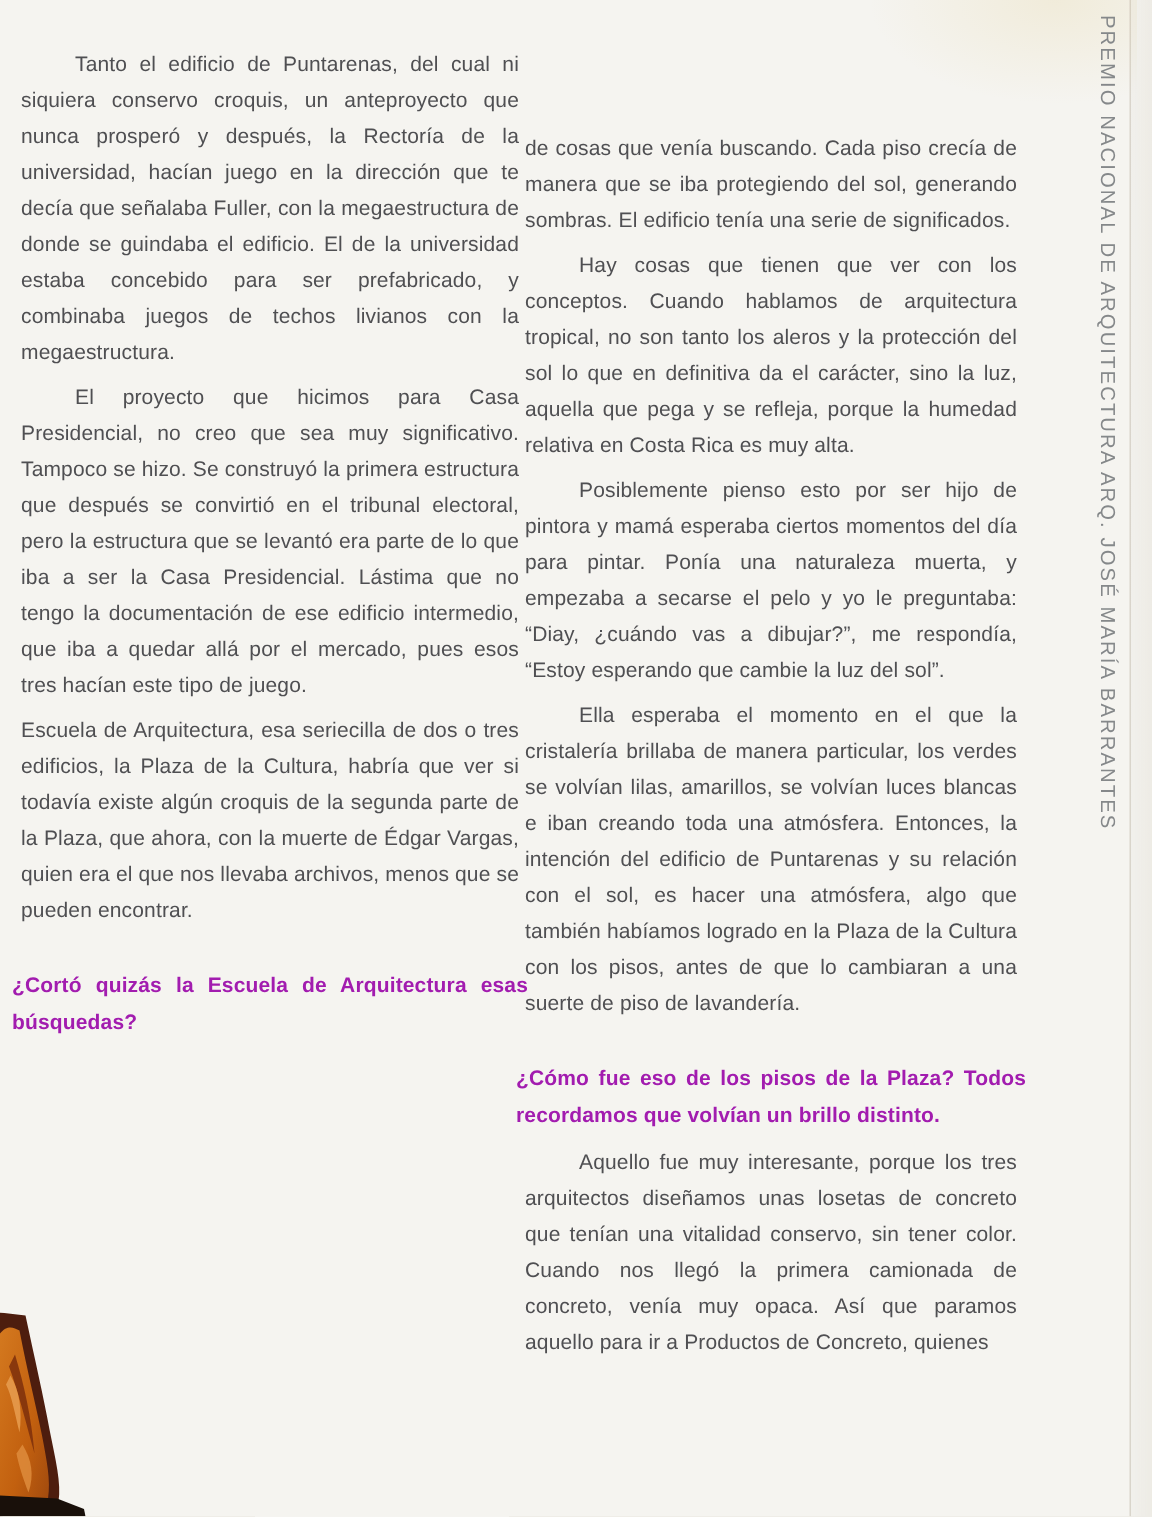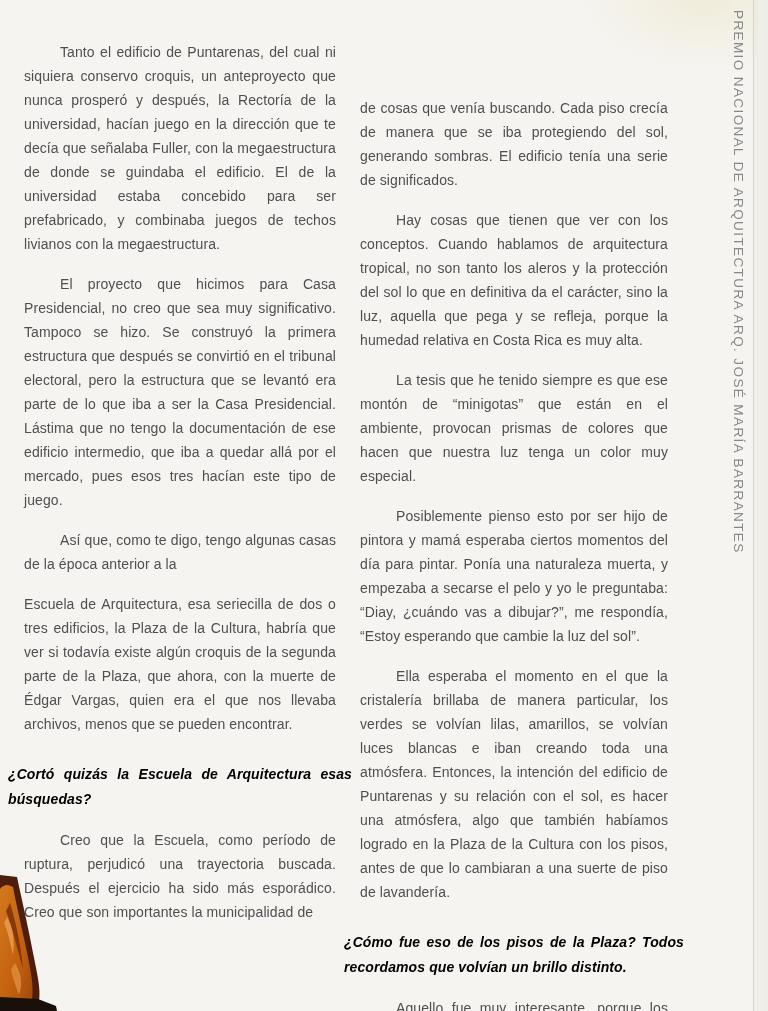--- a/index.html
+++ b/index.html
@@ -23,28 +23,27 @@
   }
   .col{
     position:absolute;top:24px;
     color:#4f4f52;
     font-size:14px;line-height:24px;
     text-align:justify;
     letter-spacing:0.1px;
   }
   .col-left{left:8px;width:344px;}
   .col-right{left:344px;width:340px;padding-top:56px;}
-  .col p{margin:16px;}
+  .col p{margin:6px;}
   .indent{text-indent:36px;}
   .question{
     font-weight:bold;
-    color:#000000;
+    color:#a21caf;
     margin:26px 0 2px 0 !important;
     line-height:25px;
-    font-style:italic;
   }
   .wrap-steps{text-align-last:justify;}
   .step{float:left;clear:left;}
   .s1{width:88px;height:24px;}
   .s2{width:24px;height:24px;}
   .s3{width:14px;height:25px;}
   .sidebar-title{
     position:absolute;
     left:731px;top:10px;height:580px;
     writing-mode:vertical-rl;
@@ -60,30 +59,27 @@
 </head>
 <body>
 
 <div class="page">
 
   <div class="scan-tint"></div>
 
   <div class="col col-left">
     <p class="indent">Tanto el edificio de Puntarenas, del cual ni siquiera conservo croquis, un anteproyecto que nunca prosperó y después, la Rectoría de la universidad, hacían juego en la dirección que te decía que señalaba Fuller, con la megaestructura de donde se guindaba el edificio. El de la universidad estaba concebido para ser prefabricado, y combinaba juegos de techos livianos con la megaestructura.</p>
     <p class="indent">El proyecto que hicimos para Casa Presidencial, no creo que sea muy significativo. Tampoco se hizo. Se construyó la primera estructura que después se convirtió en el tribunal electoral, pero la estructura que se levantó era parte de lo que iba a ser la Casa Presidencial. Lástima que no tengo la documentación de ese edificio intermedio, que iba a quedar allá por el mercado, pues esos tres hacían este tipo de juego.</p>
-    <p class="indent">Así que, como te digo, tengo algunas casas de la época anterior a la</p>
     <p>Escuela de Arquitectura, esa seriecilla de dos o tres edificios, la Plaza de la Cultura, habría que ver si todavía existe algún croquis de la segunda parte de la Plaza, que ahora, con la muerte de Édgar Vargas, quien era el que nos llevaba archivos, menos que se pueden encontrar.</p>
     <p class="question">¿Cortó quizás la Escuela de Arquitectura esas búsquedas?</p>
-    <p class="indent">Creo que la Escuela, como período de ruptura, perjudicó una trayectoria buscada. Después el ejercicio ha sido más esporádico. Creo que son importantes la municipalidad de</p>
   </div>
 
   <div class="col col-right">
     <p>de cosas que venía buscando. Cada piso crecía de manera que se iba protegiendo del sol, generando sombras. El edificio tenía una serie de significados.</p>
     <p class="indent">Hay cosas que tienen que ver con los conceptos. Cuando hablamos de arquitectura tropical, no son tanto los aleros y la protección del sol lo que en definitiva da el carácter, sino la luz, aquella que pega y se refleja, porque la humedad relativa en Costa Rica es muy alta.</p>
-    <p class="indent">La tesis que he tenido siempre es que ese montón de “minigotas” que están en el ambiente, provocan prismas de colores que hacen que nuestra luz tenga un color muy especial.</p>
     <p class="indent">Posiblemente pienso esto por ser hijo de pintora y mamá esperaba ciertos momentos del día para pintar. Ponía una naturaleza muerta, y empezaba a secarse el pelo y yo le preguntaba: “Diay, ¿cuándo vas a dibujar?”, me respondía, “Estoy esperando que cambie la luz del sol”.</p>
     <p class="indent">Ella esperaba el momento en el que la cristalería brillaba de manera particular, los verdes se volvían lilas, amarillos, se volvían luces blancas e iban creando toda una atmósfera. Entonces, la intención del edificio de Puntarenas y su relación con el sol, es hacer una atmósfera, algo que también habíamos logrado en la Plaza de la Cultura con los pisos, antes de que lo cambiaran a una suerte de piso de lavandería.</p>
     <p class="question">¿Cómo fue eso de los pisos de la Plaza? Todos recordamos que volvían un brillo distinto.</p>
     <p class="indent">Aquello fue muy interesante, porque los tres arquitectos diseñamos unas losetas de concreto que tenían una vitalidad conservo, sin tener color. Cuando nos llegó la primera camionada de concreto, venía muy opaca. Así que paramos aquello para ir a Productos de Concreto, quienes</p>
   </div>
 
   <div class="sidebar-title">PREMIO NACIONAL DE ARQUITECTURA ARQ. JOSÉ MARÍA BARRANTES</div>
 
   <svg class="corner-photo" viewBox="0 0 60 136" xmlns="http://www.w3.org/2000/svg" aria-hidden="true">
     <defs>

